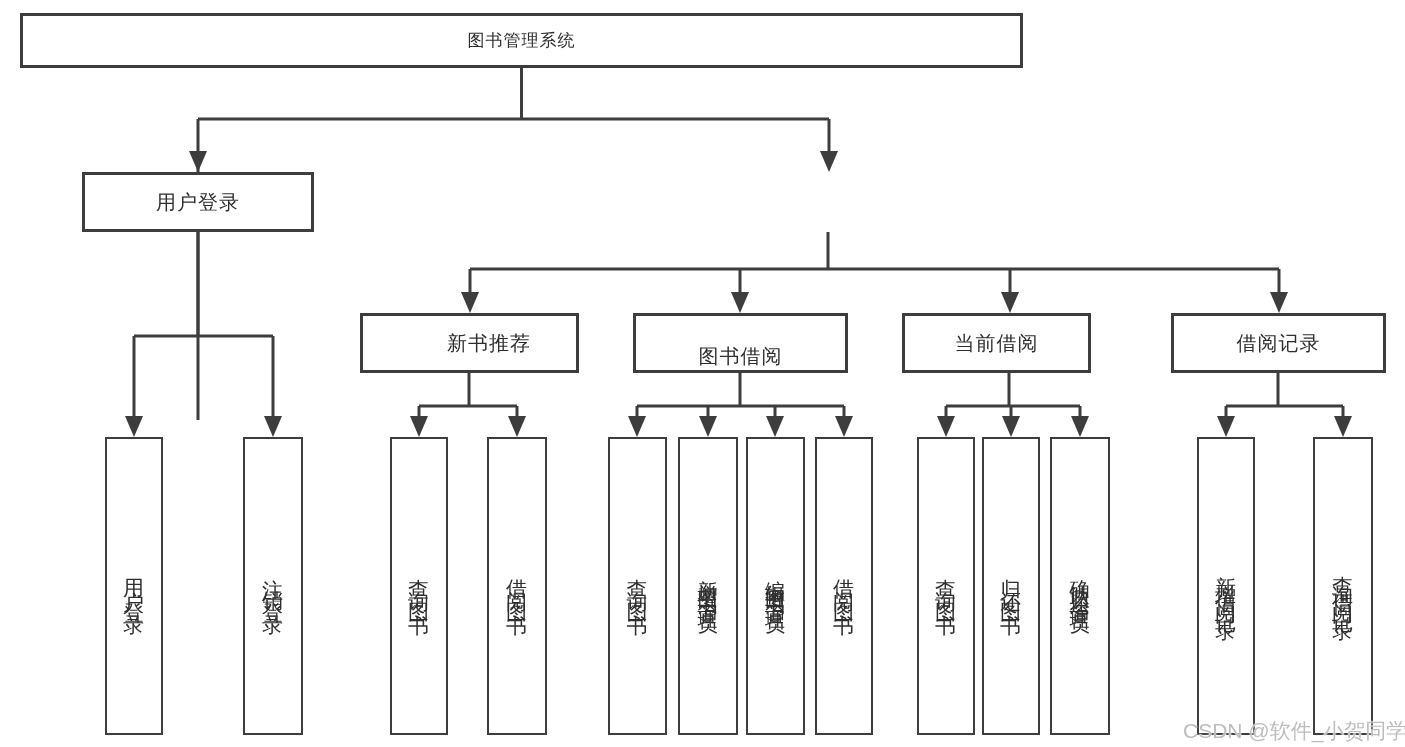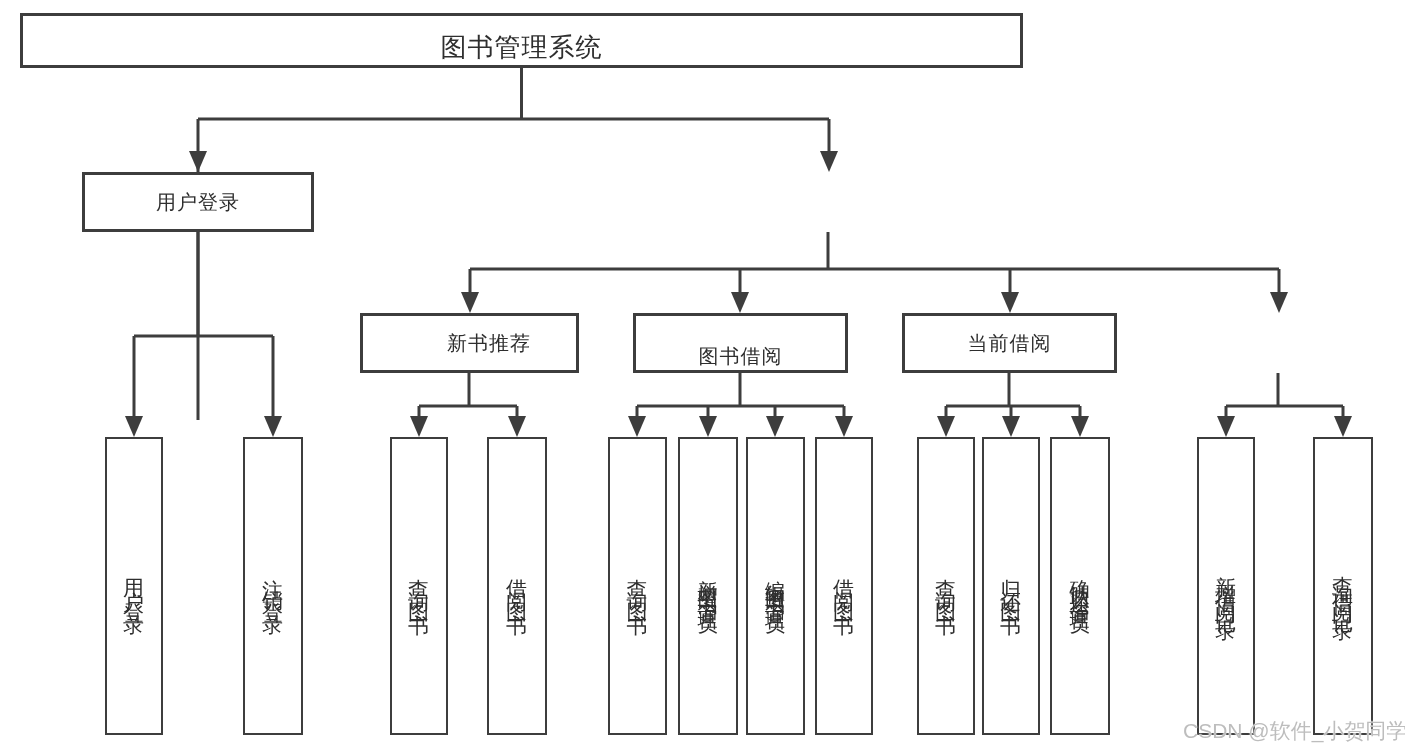--- a/index.html
+++ b/index.html
@@ -14,21 +14,21 @@
   .box{
     position:absolute;
     box-sizing:border-box;
     background:#ffffff;
     border:3px solid #3d3d3d;
     display:flex;align-items:center;justify-content:center;
     color:#2e2e2e;
     z-index:1;
   }
   .hbox{font-size:20px;letter-spacing:1px;}
-  .root{font-size:26px;align-items:flex-end;}
+  .root{font-size:17px;}
   .vbox{border-width:2px;}
   .vlabel{
     writing-mode:vertical-rl;
     text-orientation:mixed;
     font-size:21px;
     line-height:1;
     letter-spacing:12px;
     color:#2e2e2e;
   }
   .vlabel.ls-m{letter-spacing:9px;}
@@ -41,21 +41,21 @@
     color:#bdbdbd;
     text-shadow:0 0 2px #ffffff,0 0 1px #ffffff;
     white-space:nowrap;
   }
   
   .b-root{left:20px;top:13px;width:1003px;height:55px;}
   .b-l2a{left:82px;top:172px;width:232px;height:60px;}
   .b-l2b{left:712px;top:172px;width:233px;height:60px;}
   .b-l3a{left:360px;top:313px;width:219px;height:60px;padding-left:39px;}
   .b-l3b{left:633px;top:313px;width:215px;height:60px;align-items:flex-end;}
-  .b-l3c{left:902px;top:313px;width:215px;height:60px;}
+  .b-l3c{left:902px;top:313px;width:189px;height:60px;}
   .b-l3d{left:1171px;top:313px;width:215px;height:60px;}
   .leaf{top:437px;height:298px;}
   .b-u1{left:105px;width:58px;}
   .b-u2{left:243px;width:60px;}
   .b-n1{left:390px;width:58px;}
   .b-n2{left:487px;width:60px;}
   .b-j1{left:608px;width:59px;}
   .b-j2{left:678px;width:60px;}
   .b-j3{left:746px;width:59px;}
   .b-j4{left:815px;width:58px;}
@@ -146,20 +146,23 @@
 
   <div class="box b-l3a hbox">
     <span>新书推荐</span>
   </div>
   <div class="box b-l3b hbox">
     <span>图书借阅</span>
   </div>
   <div class="box b-l3c hbox">
     <span>当前借阅</span>
   </div>
+  <div class="box b-l3d hbox">
+    <span>借阅记录</span>
+  </div>
 
   <div class="box vbox leaf b-u1">
     <span class="vlabel">用户登录</span>
   </div>
   <div class="box vbox leaf b-u2">
     <span class="vlabel">注销登录</span>
   </div>
 
   <div class="box vbox leaf b-n1">
     <span class="vlabel">查询图书</span>

